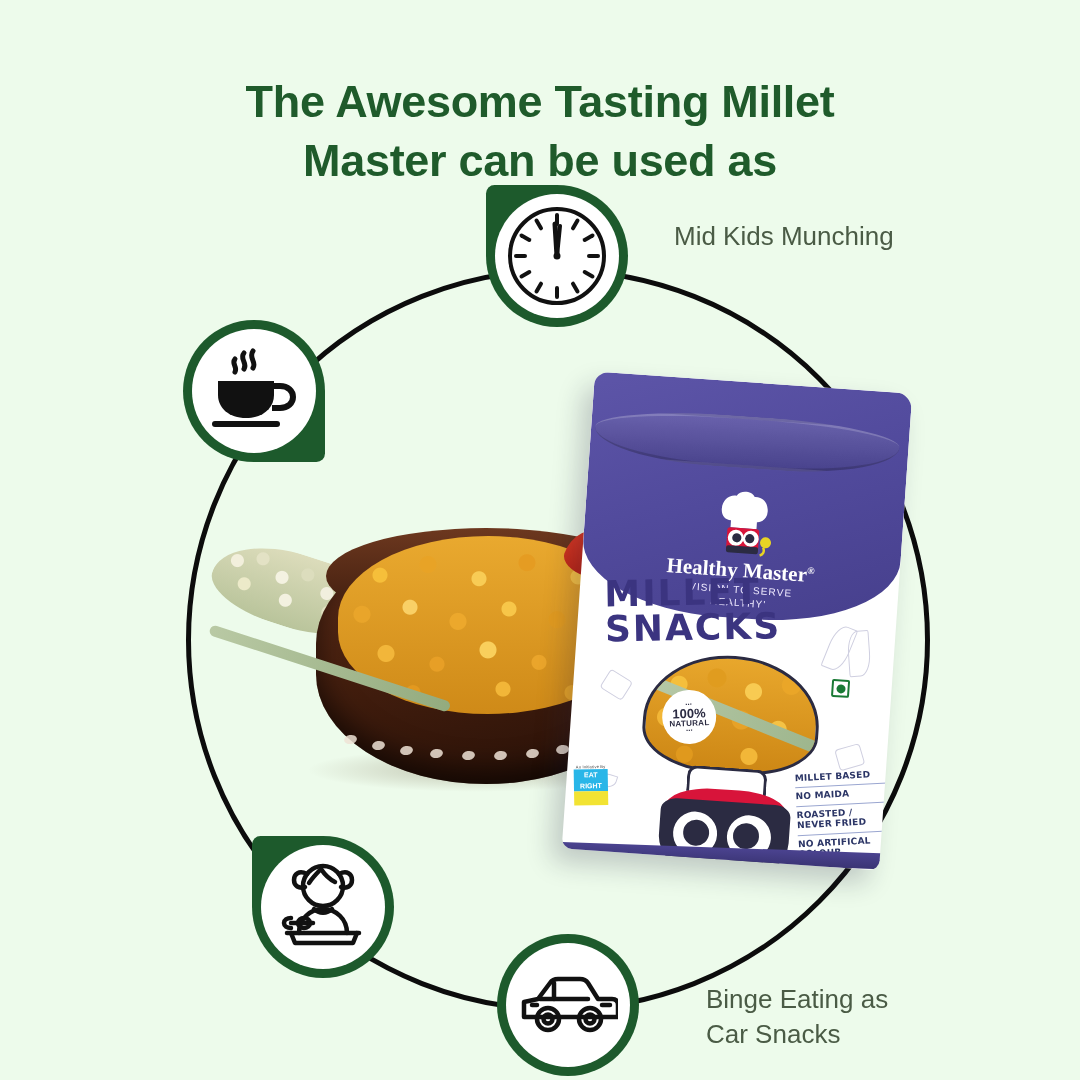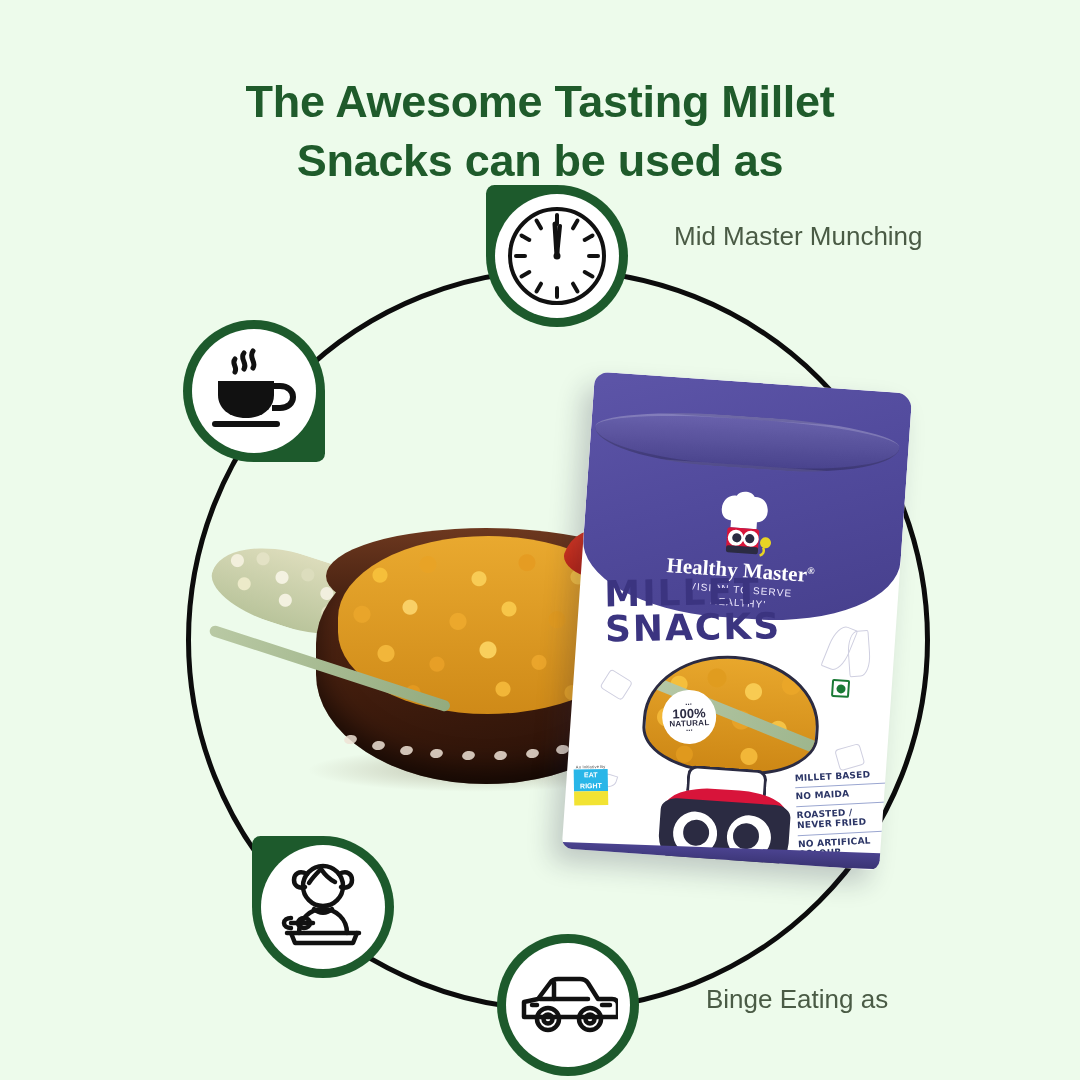--- a/index.html
+++ b/index.html
@@ -289,21 +289,21 @@
   .lbl-kids  { left:82px;  top:904px; }
   .lbl-car   { left:706px; top:982px; }
 </style>
 </head>
 <body>
 
 <div id="stage">
 
   <div class="title">
     <div>The Awesome Tasting Millet</div>
-    <div>Snacks can be used as</div>
+    <div>Master can be used as</div>
   </div>
 
   <div class="ring"></div>
 
   <div class="food">
     <div class="bowl-shadow"></div>
     <div class="spike"></div>
     <div class="bowl-outer"></div>
     <div class="bowl-rim"></div>
     <div class="snacks"></div>
@@ -480,20 +480,21 @@
           <circle cx="30" cy="50" r="4.5"></circle>
           <circle cx="72" cy="50" r="11"></circle>
           <circle cx="72" cy="50" r="4.5"></circle>
           <path d="M84 36h8"></path>
           <path d="M14 36h5"></path>
         </g>
       </svg>
     </div>
   </div>
 
-  <div class="label lbl-night">Mid Master Munching</div>
+  <div class="label lbl-night">Mid Kids Munching</div>
   <div class="label lbl-kids">
   </div>
   <div class="label lbl-car">
     <div>Binge Eating as</div>
+    <div>Car Snacks</div>
   </div>
 
 </div>
 
 </body></html>

